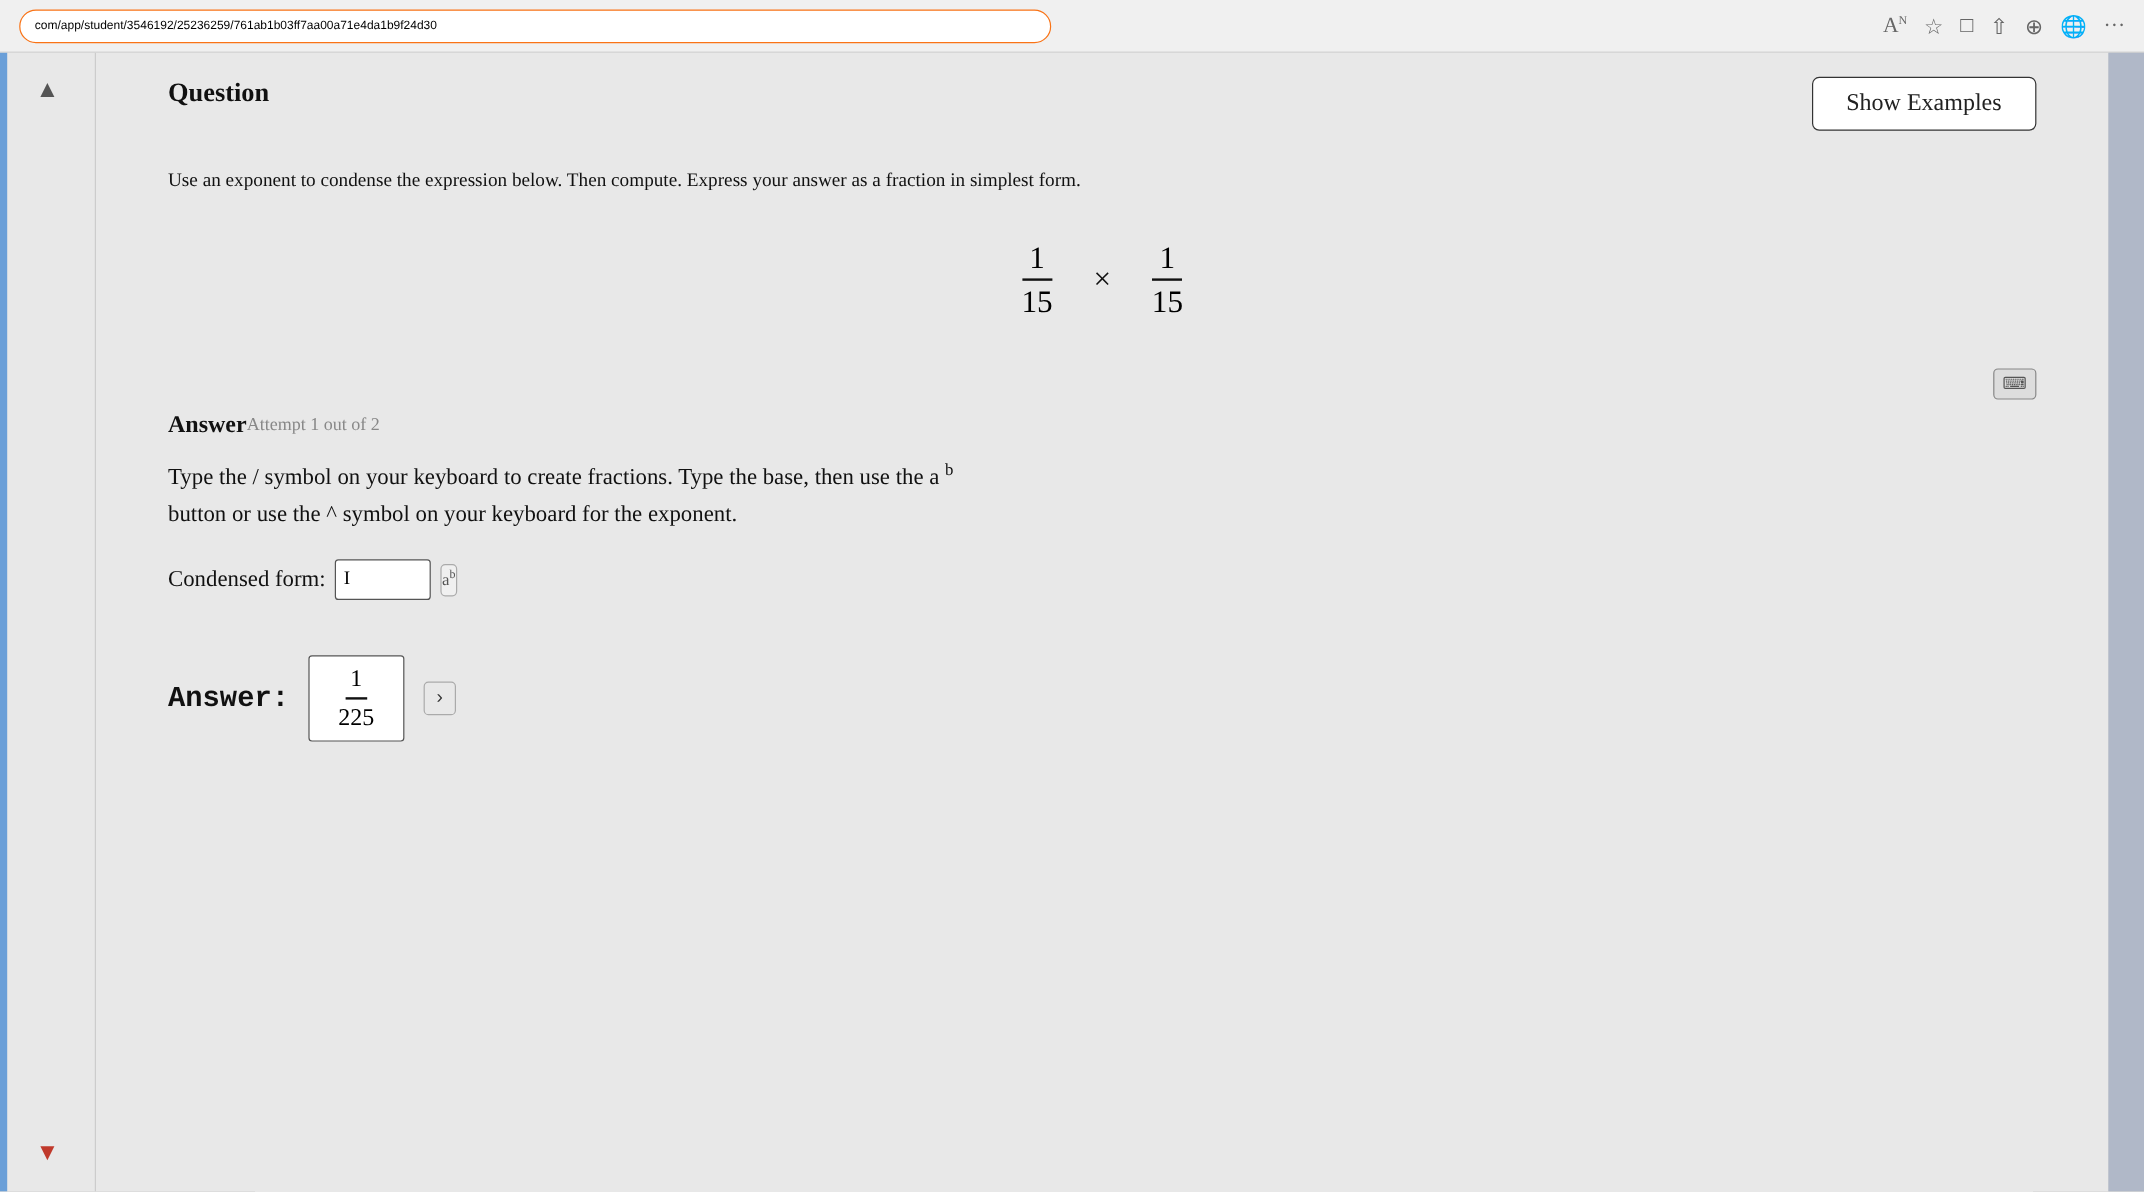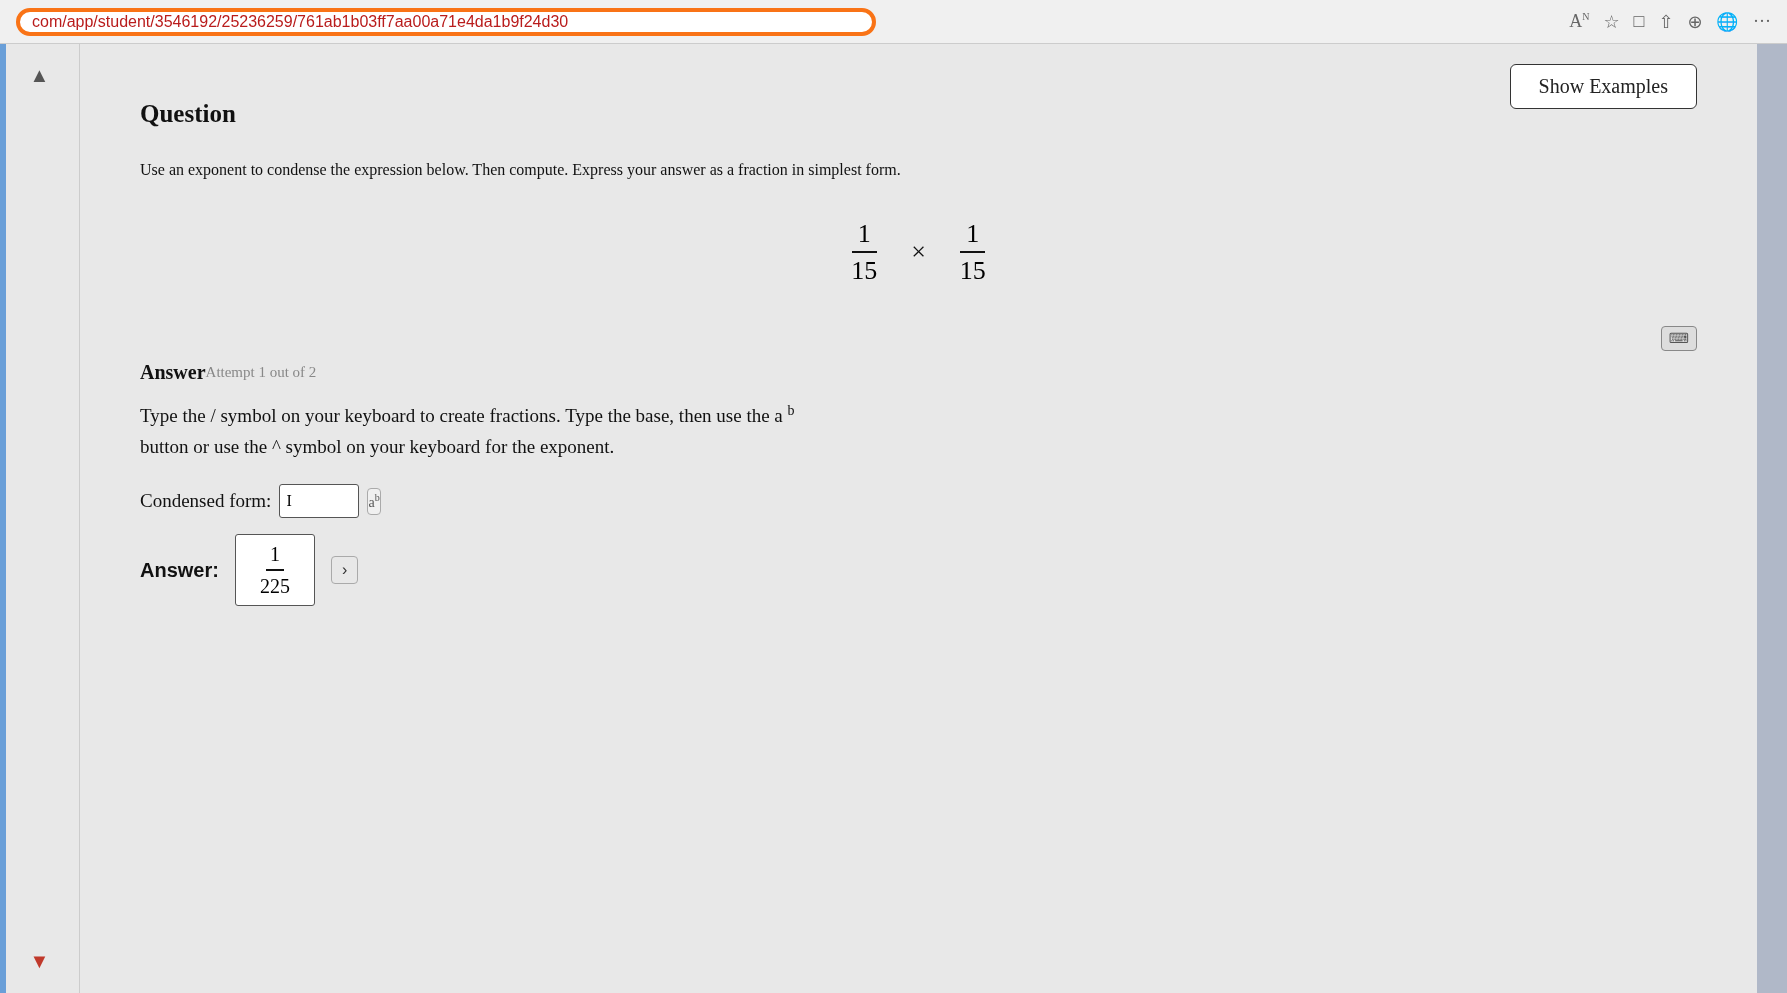--- a/index.html
+++ b/index.html
@@ -19,29 +19,29 @@
       display: flex;
       align-items: center;
       padding: 0 16px;
       border-bottom: 1px solid #ccc;
       gap: 12px;
     }
 
     .url-bar {
       flex: 1;
       background: #fff;
-      border: 4px solid #f97316;
+      border: 1px solid #f97316;
       border-radius: 20px;
       height: 28px;
       display: flex;
       align-items: center;
       padding: 0 12px;
-      font-size: 16px;
+      font-size: 10px;
       font-family: Arial, sans-serif;
-      color: #b91c1c;
+      color: #000000;
       max-width: 860px;
     }
 
     .browser-icons {
       display: flex;
       align-items: center;
       gap: 14px;
       margin-left: auto;
       font-size: 18px;
       color: #555;
@@ -105,25 +105,24 @@
 
     
     .question-header {
       display: flex;
       justify-content: space-between;
       align-items: flex-start;
       margin-bottom: 30px;
     }
 
     .question-label {
-      font-size: 25px;
+      font-size: 22px;
       font-weight: bold;
       font-family: Georgia, serif;
       color: #111;
-      margin-top: 36px;
     }
 
     .show-examples-btn {
       border: 1.5px solid #333;
       background: #fff;
       border-radius: 6px;
       padding: 10px 28px;
       font-size: 20px;
       font-family: Georgia, serif;
       cursor: pointer;
@@ -229,21 +228,21 @@
       line-height: 1.6;
       margin-bottom: 22px;
       max-width: 860px;
     }
 
     
     .condensed-form-row {
       display: flex;
       align-items: center;
       gap: 8px;
-      margin-bottom: 16px;
+      margin-bottom: 46px;
     }
 
     .condensed-label {
       font-size: 19px;
       font-family: Georgia, serif;
       color: #111;
     }
 
     .condensed-input {
       width: 80px;
@@ -273,23 +272,23 @@
     }
 
     
     .answer-display-row {
       display: flex;
       align-items: center;
       gap: 16px;
     }
 
     .answer-display-label {
-      font-size: 20px;
+      font-size: 24px;
       font-weight: bold;
-      font-family: Liberation Sans, sans-serif;
+      font-family: Liberation Mono, monospace;
       color: #111;
     }
 
     .answer-fraction-box {
       border: 1.5px solid #555;
       border-radius: 3px;
       background: #fff;
       padding: 6px 20px;
       display: inline-flex;
       flex-direction: column;

